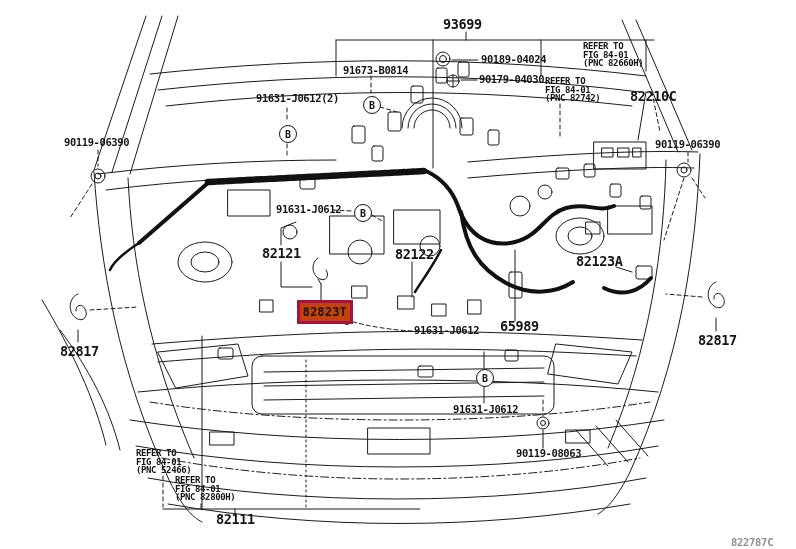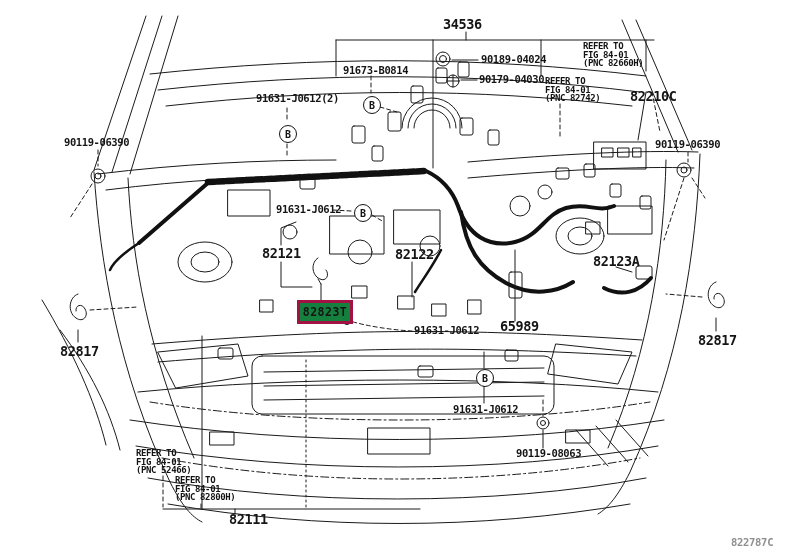--- a/index.html
+++ b/index.html
@@ -10,21 +10,21 @@
   .lbl{position:absolute;color:#141414;font-weight:bold;white-space:nowrap;letter-spacing:-0.4px;}
   .sm{font-size:10.5px;}
   .lg{font-size:13.5px;}
   .note{position:absolute;font-size:9px;line-height:8.6px;font-weight:bold;color:#141414;
         letter-spacing:-0.4px;white-space:nowrap;}
   .note span{display:block;}
   .callout{position:absolute;width:16px;height:16px;border:1.6px solid #141414;border-radius:50%;
            background:#fff;display:flex;align-items:center;justify-content:center;
            font-size:10px;font-weight:bold;color:#141414;}
   .hl{position:absolute;left:297px;top:300px;width:50px;height:18px;border:3px solid #a31245;
-      background:#15803d;display:flex;align-items:center;justify-content:center;
+      background:#c2410c;display:flex;align-items:center;justify-content:center;
       font-size:11.5px;font-weight:bold;color:#141414;letter-spacing:0.5px;}
   .footer{position:absolute;left:731px;top:521px;font-size:10.5px;color:#8f8f8f;
           font-weight:bold;letter-spacing:-0.3px;margin-top:15px;}
 </style>
 </head>
 <body>
 
 <div class="stage">
 
   <svg width="796" height="549" viewBox="0 0 796 549">
@@ -221,39 +221,39 @@
           <path d="M318,279 L321,284"></path>
       </g>
     </g>
   </svg>
 
   <div class="callout" style="left:363px;top:96px">B</div>
   <div class="callout" style="left:279px;top:125px">B</div>
   <div class="callout" style="left:354px;top:204px">B</div>
   <div class="callout" style="left:476px;top:369px">B</div>
 
-  <div class="lbl lg" style="left:443px;top:16px">34536</div>
+  <div class="lbl lg" style="left:443px;top:16px">93699</div>
   <div class="lbl sm" style="left:343px;top:64px">91673-B0814</div>
   <div class="lbl sm" style="left:256px;top:92px">91631-J0612(2)</div>
   <div class="lbl sm" style="left:481px;top:53px">90189-04024</div>
   <div class="lbl sm" style="left:479px;top:73px">90179-04030</div>
   <div class="lbl lg" style="left:630px;top:88px">82210C</div>
   <div class="lbl sm" style="left:64px;top:136px">90119-06390</div>
   <div class="lbl sm" style="left:655px;top:138px">90119-06390</div>
   <div class="lbl sm" style="left:276px;top:203px">91631-J0612</div>
   <div class="lbl lg" style="left:262px;top:245px">82121</div>
   <div class="lbl lg" style="left:395px;top:246px">82122</div>
-  <div class="lbl lg" style="left:593px;top:253px">82123A</div>
+  <div class="lbl lg" style="left:576px;top:253px">82123A</div>
   <div class="lbl lg" style="left:500px;top:318px">65989</div>
   <div class="lbl sm" style="left:414px;top:324px">91631-J0612</div>
   <div class="lbl lg" style="left:60px;top:343px">82817</div>
   <div class="lbl lg" style="left:698px;top:332px">82817</div>
   <div class="lbl sm" style="left:453px;top:403px">91631-J0612</div>
   <div class="lbl sm" style="left:516px;top:447px">90119-08063</div>
-  <div class="lbl lg" style="left:229px;top:511px">82111</div>
+  <div class="lbl lg" style="left:216px;top:511px">82111</div>
 
   <div class="hl">82823T</div>
 
   <div class="note" style="left:583px;top:42px">
     <span>REFER TO</span>
     <span>FIG 84-01</span>
     <span>(PNC 82660H)</span>
   </div>
   <div class="note" style="left:545px;top:77px">
     <span>REFER TO</span>

